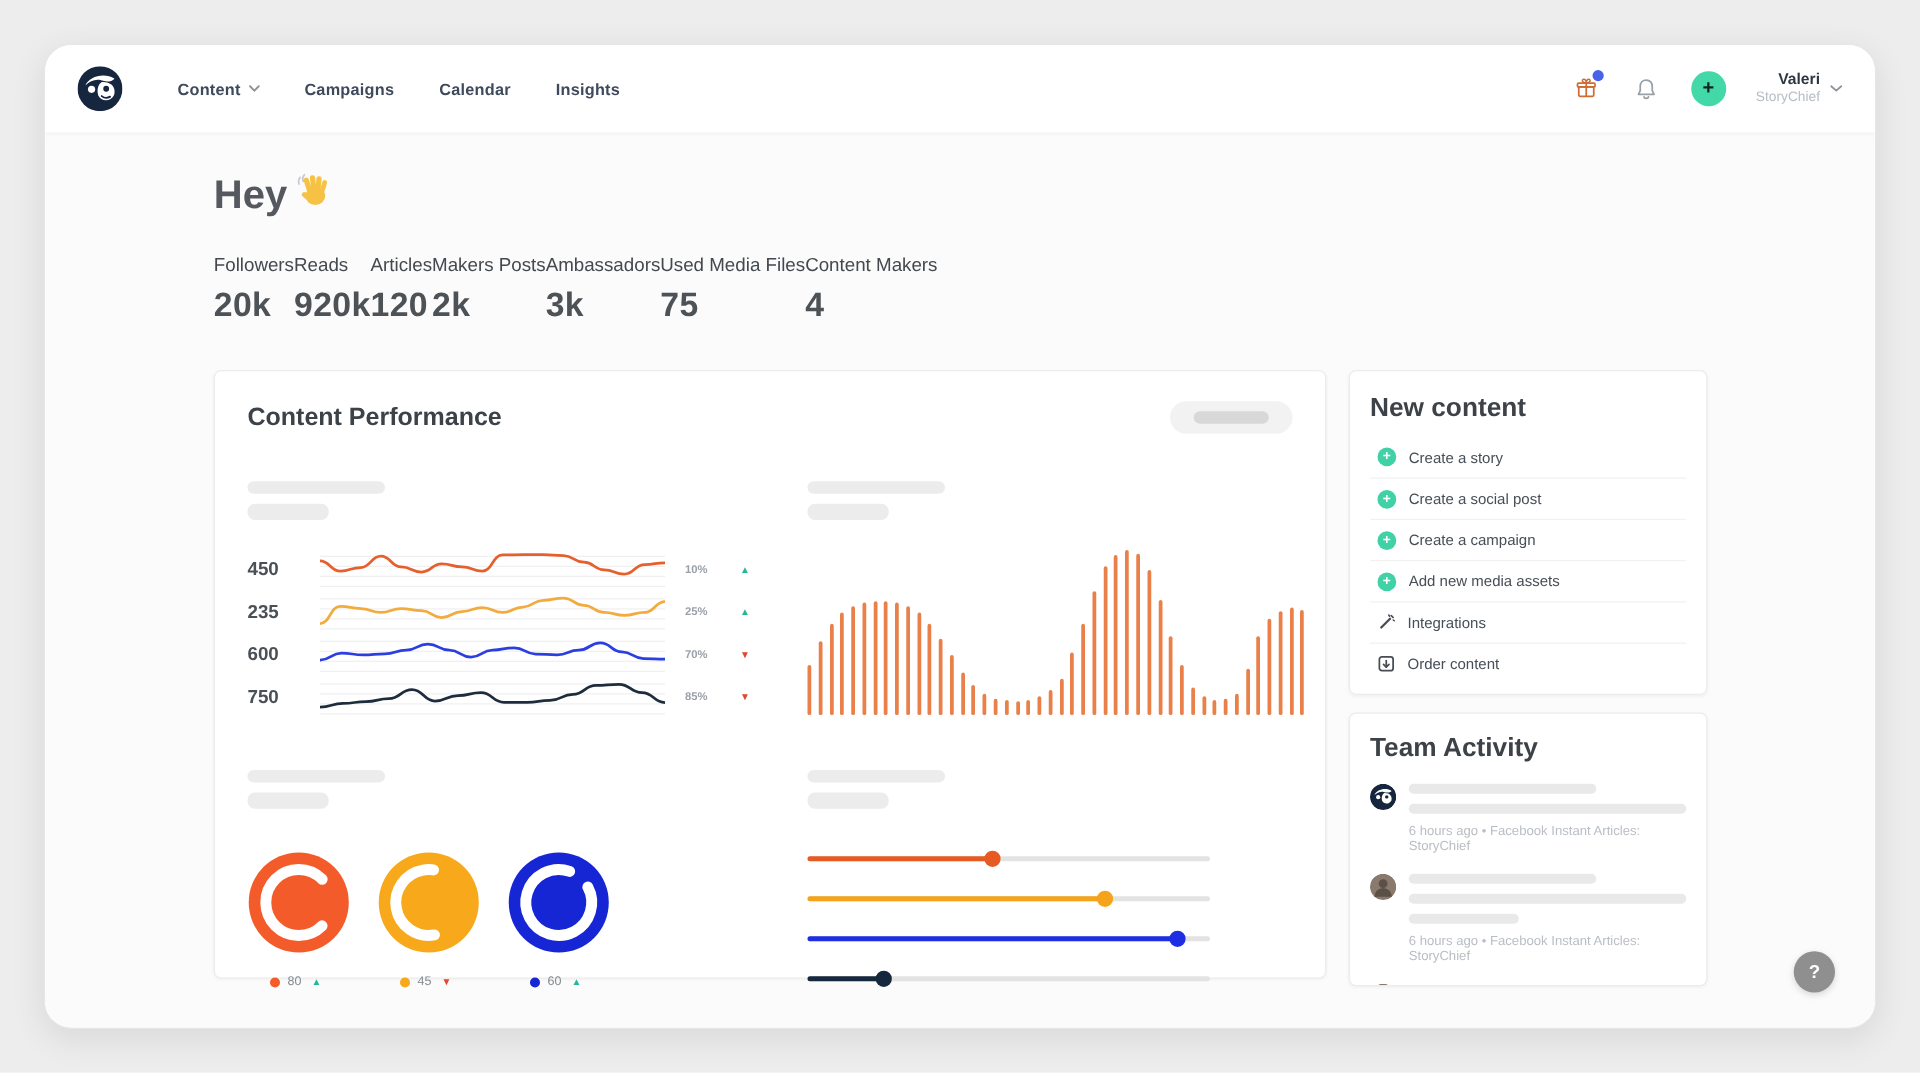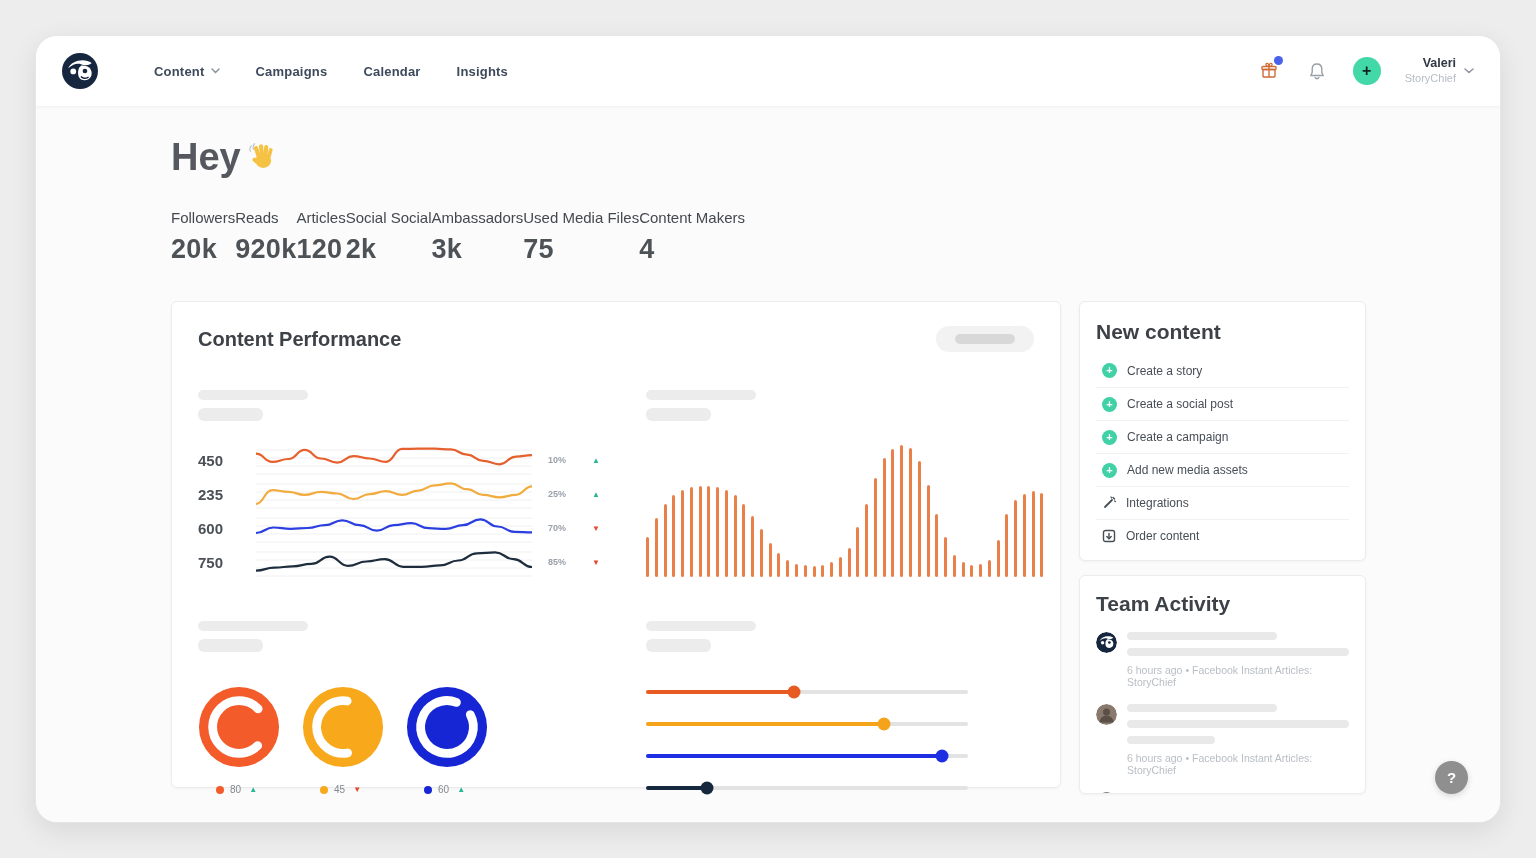--- a/index.html
+++ b/index.html
@@ -16,38 +16,38 @@
     box-shadow:0 8px 28px rgba(0,0,0,.09);
     overflow:hidden;
   }
   
   .nav {
     height:70px; background:#fff; display:flex; align-items:center;
     padding:0 26px; position:relative; z-index:2;
     box-shadow:0 1px 3px rgba(0,0,0,.05);
   }
   .logo { width:36px; height:36px; border-radius:50%; flex:0 0 auto; cursor:pointer; }
-  .nav-items { display:flex; align-items:center; gap:36px; margin-left:56px; }
+  .nav-items { display:flex; align-items:center; gap:36px; margin-left:44px; }
   .nav-item { display:flex; align-items:center; gap:6px; font-size:13px; font-weight:700;
     color:#3e4a5c; letter-spacing:.2px; cursor:pointer; }
   .nav-right { margin-left:auto; display:flex; align-items:center; gap:24px; }
   .icon-btn { position:relative; width:24px; height:24px; display:flex; align-items:center;
     justify-content:center; cursor:pointer; }
   .badge-dot { position:absolute; top:-3px; right:-2px; width:9px; height:9px; border-radius:50%;
     background:#4a62ea; }
   .add-btn { width:28px; height:28px; border-radius:50%; background:#42d8a7; color:#10231d;
     display:flex; align-items:center; justify-content:center; font-size:16px; font-weight:700;
     cursor:pointer; }
   .user-menu { display:flex; align-items:center; gap:8px; cursor:pointer; }
   .user-text { text-align:right; line-height:1.25; }
   .user-name { font-size:12.5px; font-weight:700; color:#2f3842; }
   .user-org { font-size:11px; color:#b7bdc5; }
   
   .main { height:718px; background:#fbfbfb; padding:30px 135px 0; position:relative; }
-  .hero { font-size:38px; color:#585d64; display:flex; align-items:flex-end; gap:4px; }
+  .hero { font-size:32px; color:#585d64; display:flex; align-items:flex-end; gap:4px; }
   .hero b { font-weight:700; color:#55595f; }
   .hero .wave { margin:0 2px; }
   .stats { display:flex; margin-top:30px; }
   .stat-label { font-size:15px; color:#44494f; }
   .stat-value { font-size:27px; font-weight:700; color:#4d5257; margin-top:8px; letter-spacing:.3px; }
   .cards-row { display:flex; gap:18px; margin-top:36px; align-items:flex-start; }
   .card { background:#fff; border:1px solid #ececec; border-radius:6px;
     box-shadow:0 1px 3px rgba(0,0,0,.04); }
   
   .perf-card { width:890px; height:487px; padding:24px 26px; }
@@ -196,21 +196,21 @@
       </div>
       <div class="stat">
         <div class="stat-label">Reads</div>
         <div class="stat-value">920k</div>
       </div>
       <div class="stat">
         <div class="stat-label">Articles</div>
         <div class="stat-value">120</div>
       </div>
       <div class="stat">
-        <div class="stat-label">Social Social</div>
+        <div class="stat-label">Makers Posts</div>
         <div class="stat-value">2k</div>
       </div>
       <div class="stat">
         <div class="stat-label">Ambassadors</div>
         <div class="stat-value">3k</div>
       </div>
       <div class="stat">
         <div class="stat-label">Used Media Files</div>
         <div class="stat-value">75</div>
       </div>

